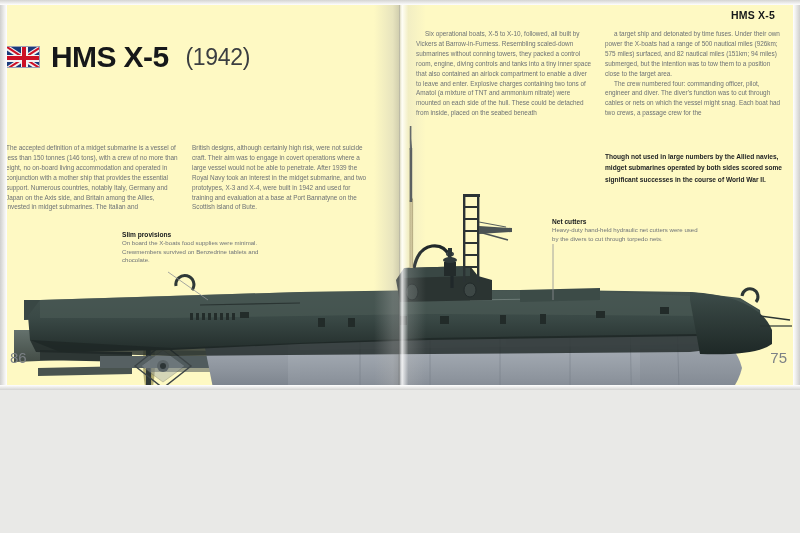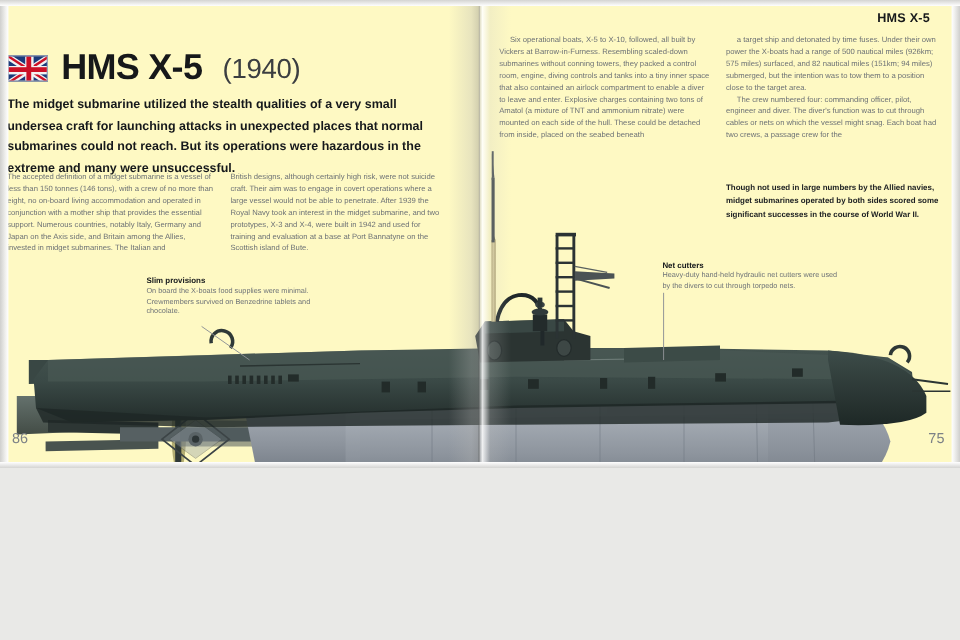--- a/index.html
+++ b/index.html
@@ -121,21 +121,21 @@
   #callout-slim       { left: 122px; top: 231px; width: 150px; }
   #callout-netcutters { left: 552px; top: 218px; width: 152px; }
   #callout-power      { left: 33px;  top: 437px; width: 146px; }
   #callout-explosives { left: 230px; top: 437px; width: 158px; }
   #callout-amatol     { left: 557px; top: 434px; width: 170px; }
 
   
   #leaders { position: absolute; left:0; top:0; width:800px; height:533px; z-index:3; pointer-events:none; }
 
   
-  .folio { position: absolute; bottom: 18px; font-size: 12px; color: #7c8186; z-index: 7; }
+  .folio { position: absolute; bottom: 24px; font-size: 15px; color: #7c8186; z-index: 7; }
   #folio-left { left: 10px; }
   #folio-right { right: 13px; }
 </style>
 </head>
 <body>
 
 <div id="spread">
 
   <svg id="illus" viewBox="0 0 800 533">
     <defs>
@@ -339,24 +339,23 @@
       <i class="fl-d1"></i>
         <i class="fl-d2"></i>
       <i class="fl-d1r"></i>
         <i class="fl-d2r"></i>
       <i class="fl-vw"></i>
         <i class="fl-hw"></i>
       <i class="fl-vr"></i>
         <i class="fl-hr"></i>
     </span>
     <span class="title-main">HMS X-5</span>
-    <span class="title-year">(1940)</span>
-  </div>
-
-  <div class="standfirst">The midget submarine utilized the stealth qualities of a very small undersea craft for launching attacks in unexpected places that normal submarines could not reach. But its operations were hazardous in the extreme and many were unsuccessful.</div>
+    <span class="title-year">(1942)</span>
+  </div>
+
 
   <div class="col" id="col-1">
     <p>The accepted definition of a midget submarine is a vessel of less than 150 tonnes (146 tons), with a crew of no more than eight, no on-board living accommodation and operated in conjunction with a mother ship that provides the essential support. Numerous countries, notably Italy, Germany and Japan on the Axis side, and Britain among the Allies, invested in midget submarines. The Italian and</p>
   </div>
   <div class="col" id="col-2">
     <p>British designs, although certainly high risk, were not suicide craft. Their aim was to engage in covert operations where a large vessel would not be able to penetrate. After 1939 the Royal Navy took an interest in the midget submarine, and two prototypes, X-3 and X-4, were built in 1942 and used for training and evaluation at a base at Port Bannatyne on the Scottish island of Bute.</p>
   </div>
   <div class="col" id="col-3">
     <p>Six operational boats, X-5 to X-10, followed, all built by Vickers at Barrow-in-Furness. Resembling scaled-down submarines without conning towers, they packed a control room, engine, diving controls and tanks into a tiny inner space that also contained an airlock compartment to enable a diver to leave and enter. Explosive charges containing two tons of Amatol (a mixture of TNT and ammonium nitrate) were mounted on each side of the hull. These could be detached from inside, placed on the seabed beneath</p>
   </div>

